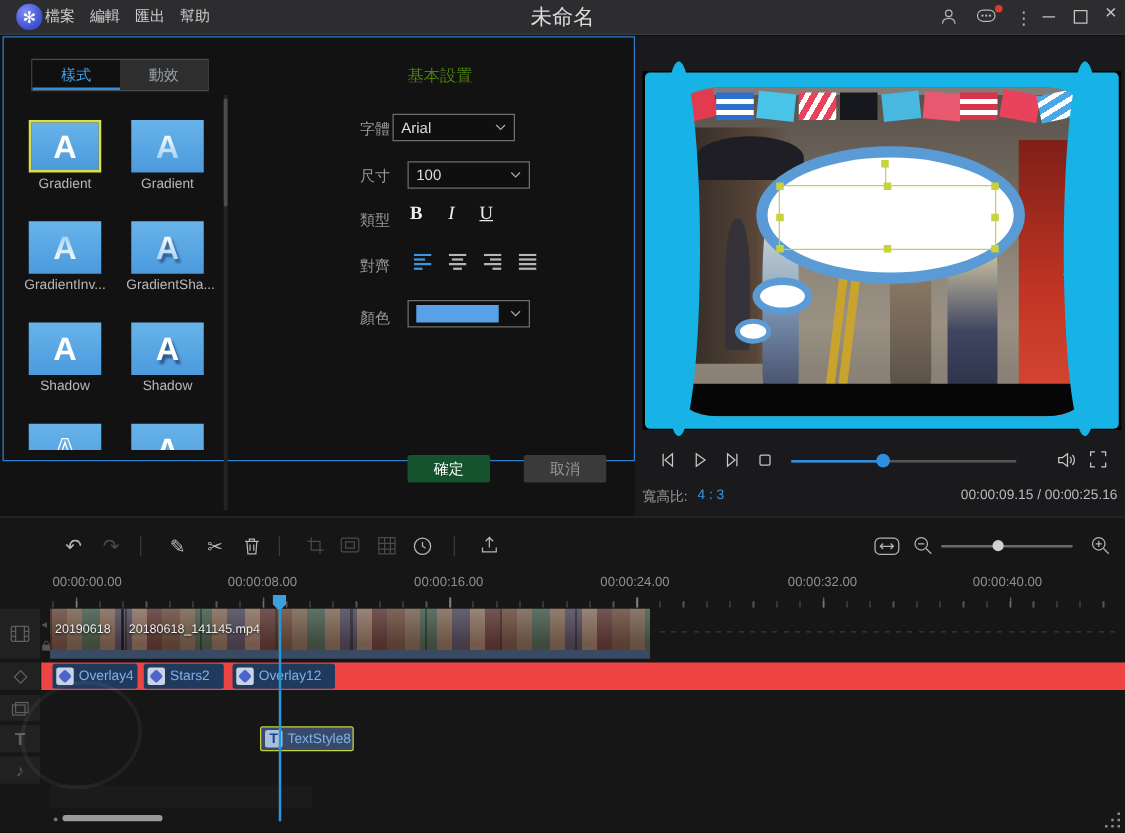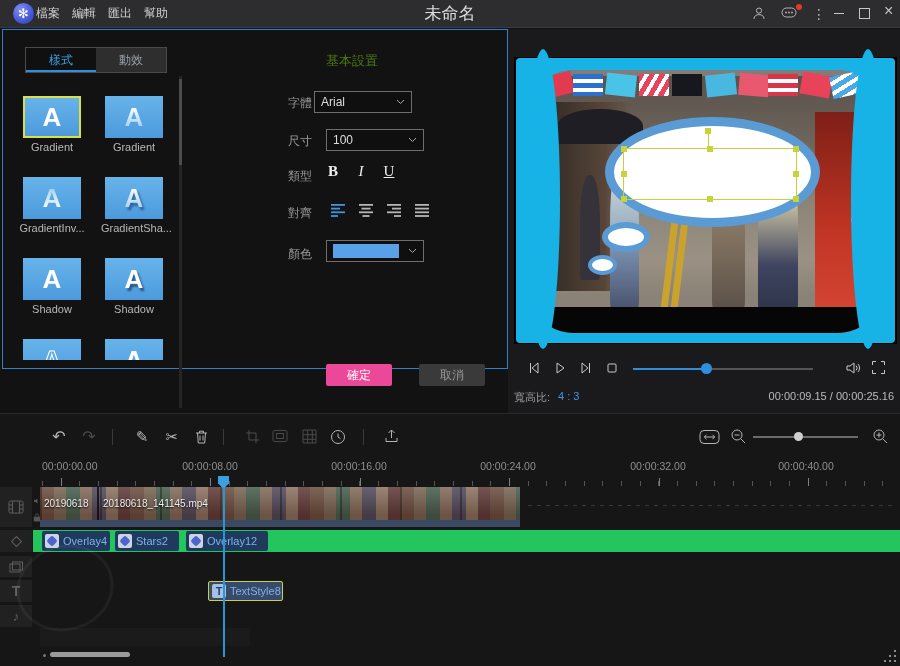--- a/index.html
+++ b/index.html
@@ -31,21 +31,21 @@
   .vscroll{left:176px;top:46px;width:3px;height:332px;background:#242424}
   .vthumb{left:176px;top:49px;width:3px;height:86px;background:#4c4c4c}
   
   .sec-title{font-size:13px;color:#4d7c0f}
   .slabel{font-size:12px;color:#9a9a9a}
   .dd{width:98px;height:22px;border:1px solid #6e6e6e;background:#0f0f0f;box-sizing:border-box;display:flex;align-items:center;justify-content:space-between;padding:0 6px}
   .dd .val{font-size:12px;color:#ddd}
   .biu{font-family:"Liberation Serif","DejaVu Serif",serif;font-size:15px;color:#eee;width:20px;text-align:center}
   .swatch{width:66px;height:14px}
   .btn{width:66px;height:22px;line-height:22px;text-align:center;font-size:12px;border-radius:2px}
-  .btn.ok{background:#ec4899;color:#fff}
+  .btn.ok{background:#14532d;color:#fff}
   .btn.cancel{background:#3a3a3a;color:#999}
   
   .rpanel{left:508px;top:29px;width:392px;height:384px;background:#1a1a1c}
   .stage{left:514px;top:57px;width:383px;height:287px;background:#000}
   .cyan{left:2px;top:1px;right:2px;bottom:1px;border-radius:4px}
   .photo{left:26px;top:13px;right:26px;bottom:11px;border-radius:34px/22px;overflow:hidden;background:linear-gradient(180deg,#57504a 0%,#6e655b 28%,#8d8678 52%,#9a9184 72%,#8a8276 86%)}
   .flag{top:4px;width:30px;height:22px}
   .sil{background:#2b2b33;border-radius:45% 45% 8% 8%}
   .bubble{background:#fff;border-radius:50%;box-sizing:border-box}
   .selbox{border:1px solid #c6d33c}
@@ -445,21 +445,21 @@
   repeating-linear-gradient(90deg,rgba(0,0,0,.32) 0 2px,transparent 2px 60px),
   linear-gradient(180deg,rgba(90,120,160,.25),rgba(0,0,20,.35) 85%),
   repeating-linear-gradient(90deg,#8a5f42 0 14px,#9a7a58 14px 26px,#5f7252 26px 40px,#a5805f 40px 52px,#6a5a62 52px 66px,#b08968 66px 78px,#7c4a3a 78px 90px)">
   <div class="abs" style="left:57px;top:0;width:2px;height:33px;background:rgba(0,0,0,.7)"></div>
   <div class="abs" style="left:4px;top:11px;font-size:10px;color:#eee;text-shadow:0 1px 2px #000">20190618</div>
   <div class="abs" style="left:63px;top:11px;font-size:10px;color:#eee;text-shadow:0 1px 2px #000">20180618_141145.mp4</div>
 </div>
 <div class="abs" style="left:40px;top:520px;width:480px;height:7px;background:#3a4a63"></div>
 <div class="abs" style="left:528px;top:505px;width:366px;height:1px;background:repeating-linear-gradient(90deg,#3a3a3a 0 4px,transparent 4px 9px)"></div>
 
-<div class="abs" style="left:33px;top:530px;width:867px;height:22px;background:#22c55e">
+<div class="abs" style="left:33px;top:530px;width:867px;height:22px;background:#ef4444">
   <div class="chip abs" style="left:9px;top:1px;width:68px">
     <span class="cico">
         <span class="diamond"></span>
       </span>
     <span class="clabel">Overlay4</span>
   </div>
   <div class="chip abs" style="left:82px;top:1px;width:64px">
     <span class="cico">
         <span class="diamond"></span>
       </span>

